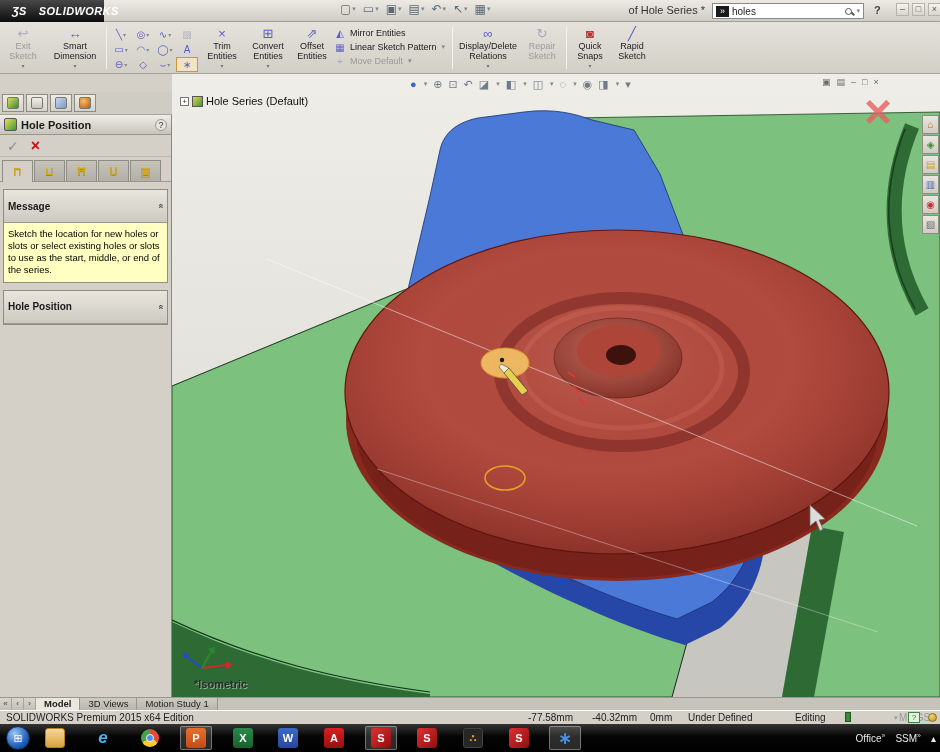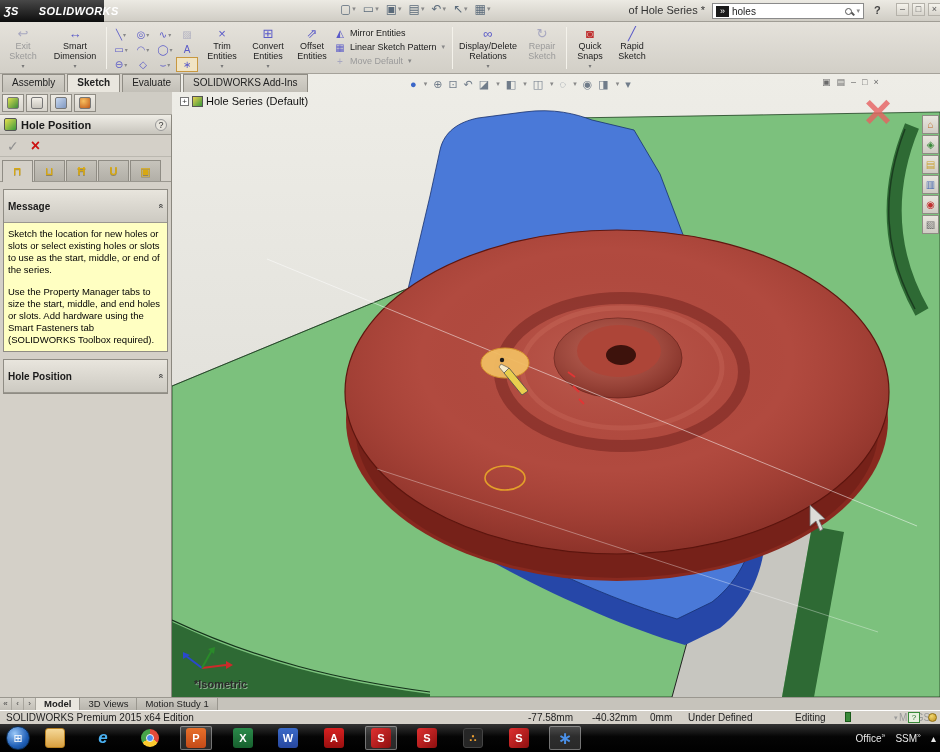--- a/index.html
+++ b/index.html
@@ -2,21 +2,21 @@
 <html><head>
 <meta charset="utf-8">
 <style>
 *{margin:0;padding:0;box-sizing:border-box}
 html,body{width:940px;height:752px;overflow:hidden}
 .screen{position:relative;width:940px;height:752px;background:#d4d0c8;
   font-family:"Liberation Sans","DejaVu Sans",sans-serif;color:#1a1a1a;cursor:default}
 .abs{position:absolute}
 
 .titlebar{left:0;top:0;width:940px;height:22px;background:linear-gradient(#eceae3,#d0cdc5);border-bottom:1px solid #a09d95}
-.logo{position:absolute;left:0;top:0;height:22px;width:104px;display:flex;align-items:center;gap:20px;padding:0 4px;
+.logo{position:absolute;left:0;top:0;height:22px;width:104px;display:flex;align-items:center;gap:12px;padding:0 12px;
   background:linear-gradient(#484848,#0d0d0d);color:#fff;font-weight:bold;font-style:italic;font-size:11px;letter-spacing:.4px}
 .menus{position:absolute;left:106px;top:0;height:22px;display:flex;align-items:center}
 .menu{font-size:11px;padding:3px 8px}
 .pin{font-size:10px;color:#666;margin-left:2px}
 .stdbar{position:absolute;left:338px;top:2px;display:flex;gap:3px;align-items:center}
 .stdbtn{display:flex;align-items:center;padding:0 2px;color:#5a6a7a;font-size:12px}
 .dd{font-size:7px;color:#888;margin-left:1px}
 .doctitle{position:absolute;left:545px;top:4px;width:160px;font-size:11px;color:#333;text-align:right;white-space:nowrap}
 .search{position:absolute;left:712px;top:3px;width:152px;height:16px;background:#fff;border:1px solid #8a8a8a;
   display:flex;align-items:center;gap:3px;padding:0 3px}
@@ -411,26 +411,20 @@
           <span>◉</span>
         </div>
       <div class="tp tpc6">
           <span>▧</span>
         </div>
     </div>
 
     <div class="viewlabel">*Isometric</div>
   </div>
 
-  <div class="ribbontabs">
-    <span class="rtab">Assembly</span>
-    <span class="rtab on">Sketch</span>
-    <span class="rtab">Evaluate</span>
-    <span class="rtab">SOLIDWORKS Add-Ins</span>
-  </div>
 
   <div class="mgrtabs abs">
     <span class="mtab">
         <span class="mi mi1"></span>
       </span>
     <span class="mtab">
         <span class="mi mi2"></span>
       </span>
     <span class="mtab">
         <span class="mi mi3"></span>
@@ -467,21 +461,20 @@
           <span>▣</span>
         </span>
     </div>
     <div class="sect">
       <div class="shdr">
         <span>Message</span>
         <span class="chev">«</span>
       </div>
       <div class="msgbody">
         <div>Sketch the location for new holes or slots or select existing holes or slots to use as the start, middle, or end of the series.</div>
-        <div class="p2">Use the Property Manager tabs to size the start, middle, and end holes or slots. Add hardware using the Smart Fasteners tab (SOLIDWORKS Toolbox required).</div>
       </div>
     </div>
     <div class="sect">
       <div class="shdr">
         <span>Hole Position</span>
         <span class="chev">«</span>
       </div>
     </div>
   </div>
 

